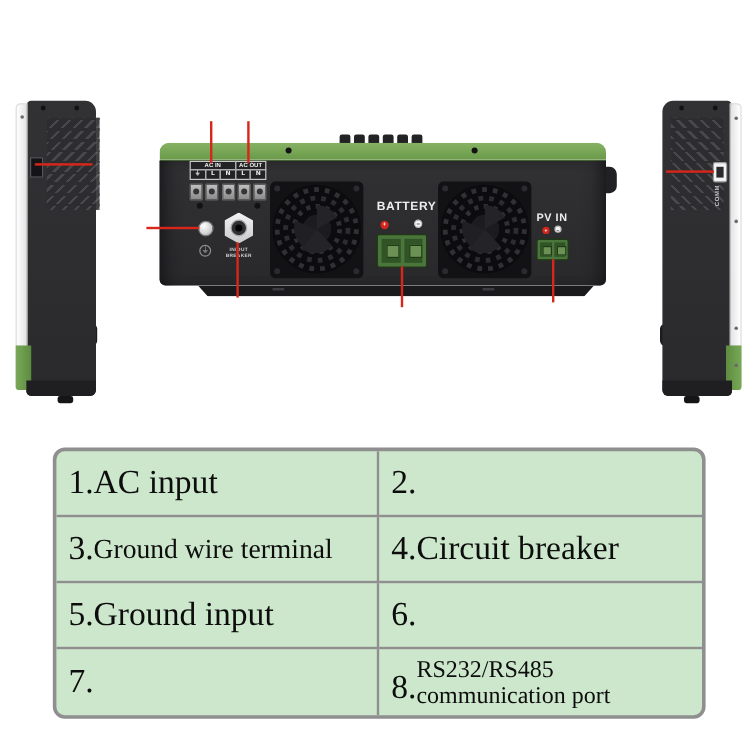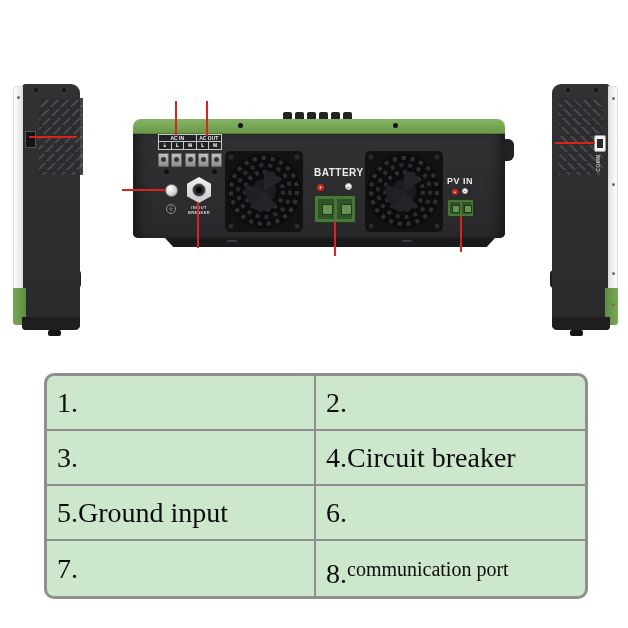--- a/index.html
+++ b/index.html
@@ -297,42 +297,45 @@
     <div class="callout" style="left:73px;top:0;width:2px;height:35px;"></div>
     <div class="callout" style="left:-11px;top:88px;width:44px;height:2px;"></div>
     <div class="callout" style="left:64px;top:101px;width:2px;height:46px;"></div>
     <div class="callout" style="left:201px;top:121px;width:2px;height:34px;"></div>
     <div class="callout" style="left:327px;top:115px;width:2px;height:36px;"></div>
   </div>
 
   <div class="legend">
     <div class="lcell">
       <span class="num">1.</span>
+        <span class="txt">AC input</span>
     </div>
     <div class="lcell">
       <span class="num">2.</span>
     </div>
     <div class="lcell small">
       <span class="num">3.</span>
+        <span class="txt">Ground wire terminal</span>
     </div>
     <div class="lcell">
       <span class="num">4.</span>
         <span class="txt">Circuit breaker</span>
     </div>
     <div class="lcell">
       <span class="num">5.</span>
         <span class="txt">Ground input</span>
     </div>
     <div class="lcell">
       <span class="num">6.</span>
     </div>
     <div class="lcell">
       <span class="num">7.</span>
     </div>
     <div class="lcell multi">
       <span class="num">8.</span>
       <span class="lines">
+        <span>RS232/RS485</span>
         <span>communication port</span>
       </span>
     </div>
   </div>
 
 </div>
 
 </body></html>

